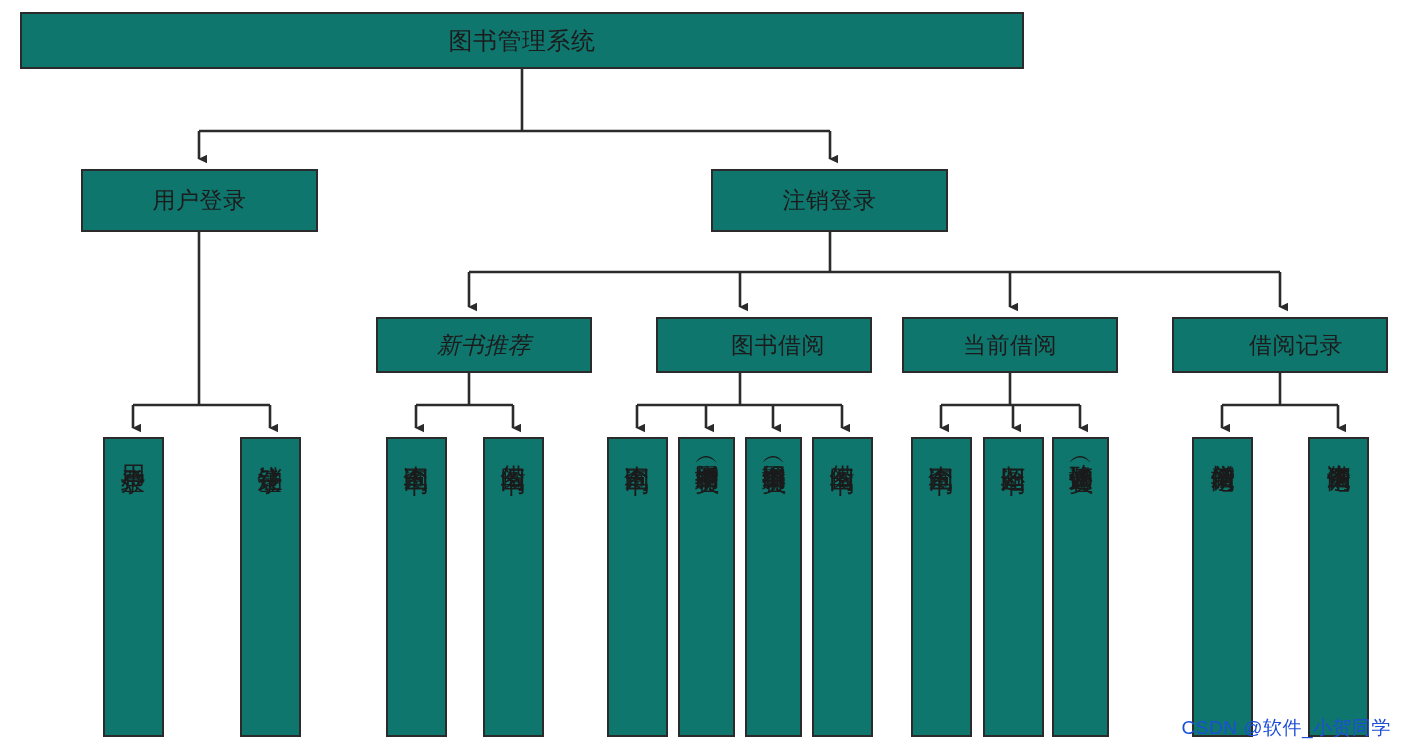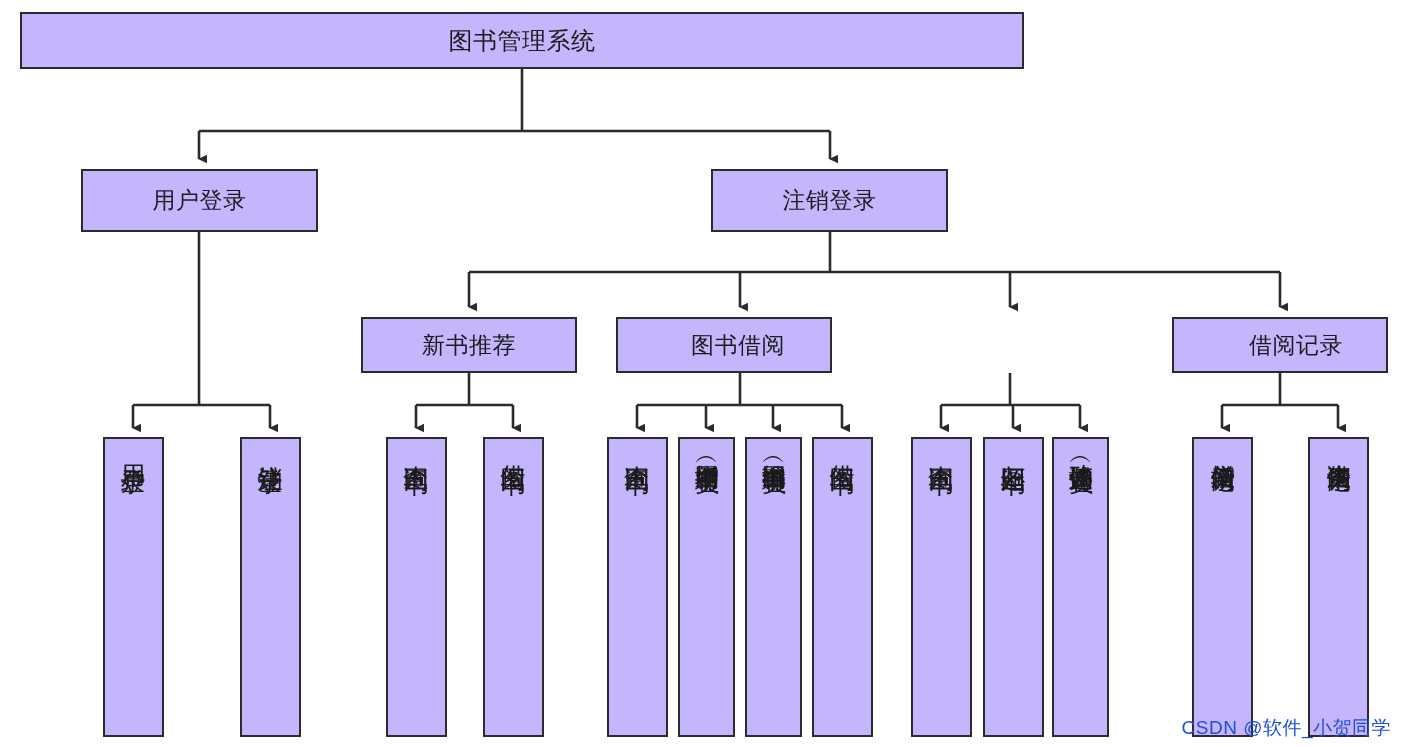--- a/index.html
+++ b/index.html
@@ -23,21 +23,21 @@
     position: absolute;
     left: 0;
     top: 0;
     width: 1405px;
     height: 747px;
     pointer-events: none;
   }
   .node {
     position: absolute;
     box-sizing: border-box;
-    background: #c4b5fd;
+    background: #0f766e;
     border: 2.5px solid #2b2b2b;
     display: flex;
     align-items: center;
     justify-content: center;
     z-index: 2;
   }
   .node .label {
     color: #1b1b1b;
     letter-spacing: 0.5px;
     white-space: nowrap;
@@ -139,25 +139,28 @@
     <span class="label">图书管理系统</span>
   </div>
 
   <div class="node horizontal" style="left:81px; top:169px; width:237px; height:63px;">
     <span class="label">用户登录</span>
   </div>
   <div class="node horizontal" style="left:711px; top:169px; width:237px; height:63px;">
     <span class="label">注销登录</span>
   </div>
 
-  <div class="node horizontal" style="left:361px; top:317px; width:216px; height:56px;">
+  <div class="node horizontal" style="left:376px; top:317px; width:216px; height:56px;font-style:italic;">
     <span class="label">新书推荐</span>
   </div>
-  <div class="node horizontal" style="left:616px; top:317px; width:216px; height:56px;padding-left:28px;">
+  <div class="node horizontal" style="left:656px; top:317px; width:216px; height:56px;padding-left:28px;">
     <span class="label">图书借阅</span>
+  </div>
+  <div class="node horizontal" style="left:902px; top:317px; width:216px; height:56px;">
+    <span class="label">当前借阅</span>
   </div>
   <div class="node horizontal" style="left:1172px; top:317px; width:216px; height:56px;padding-left:32px;">
     <span class="label">借阅记录</span>
   </div>
 
   <div class="node vertical" style="left:103px; top:437px; width:61px; height:300px;">
     <span class="label">用户登录</span>
   </div>
   <div class="node vertical" style="left:240px; top:437px; width:61px; height:300px;">
     <span class="label">注销登录</span>

